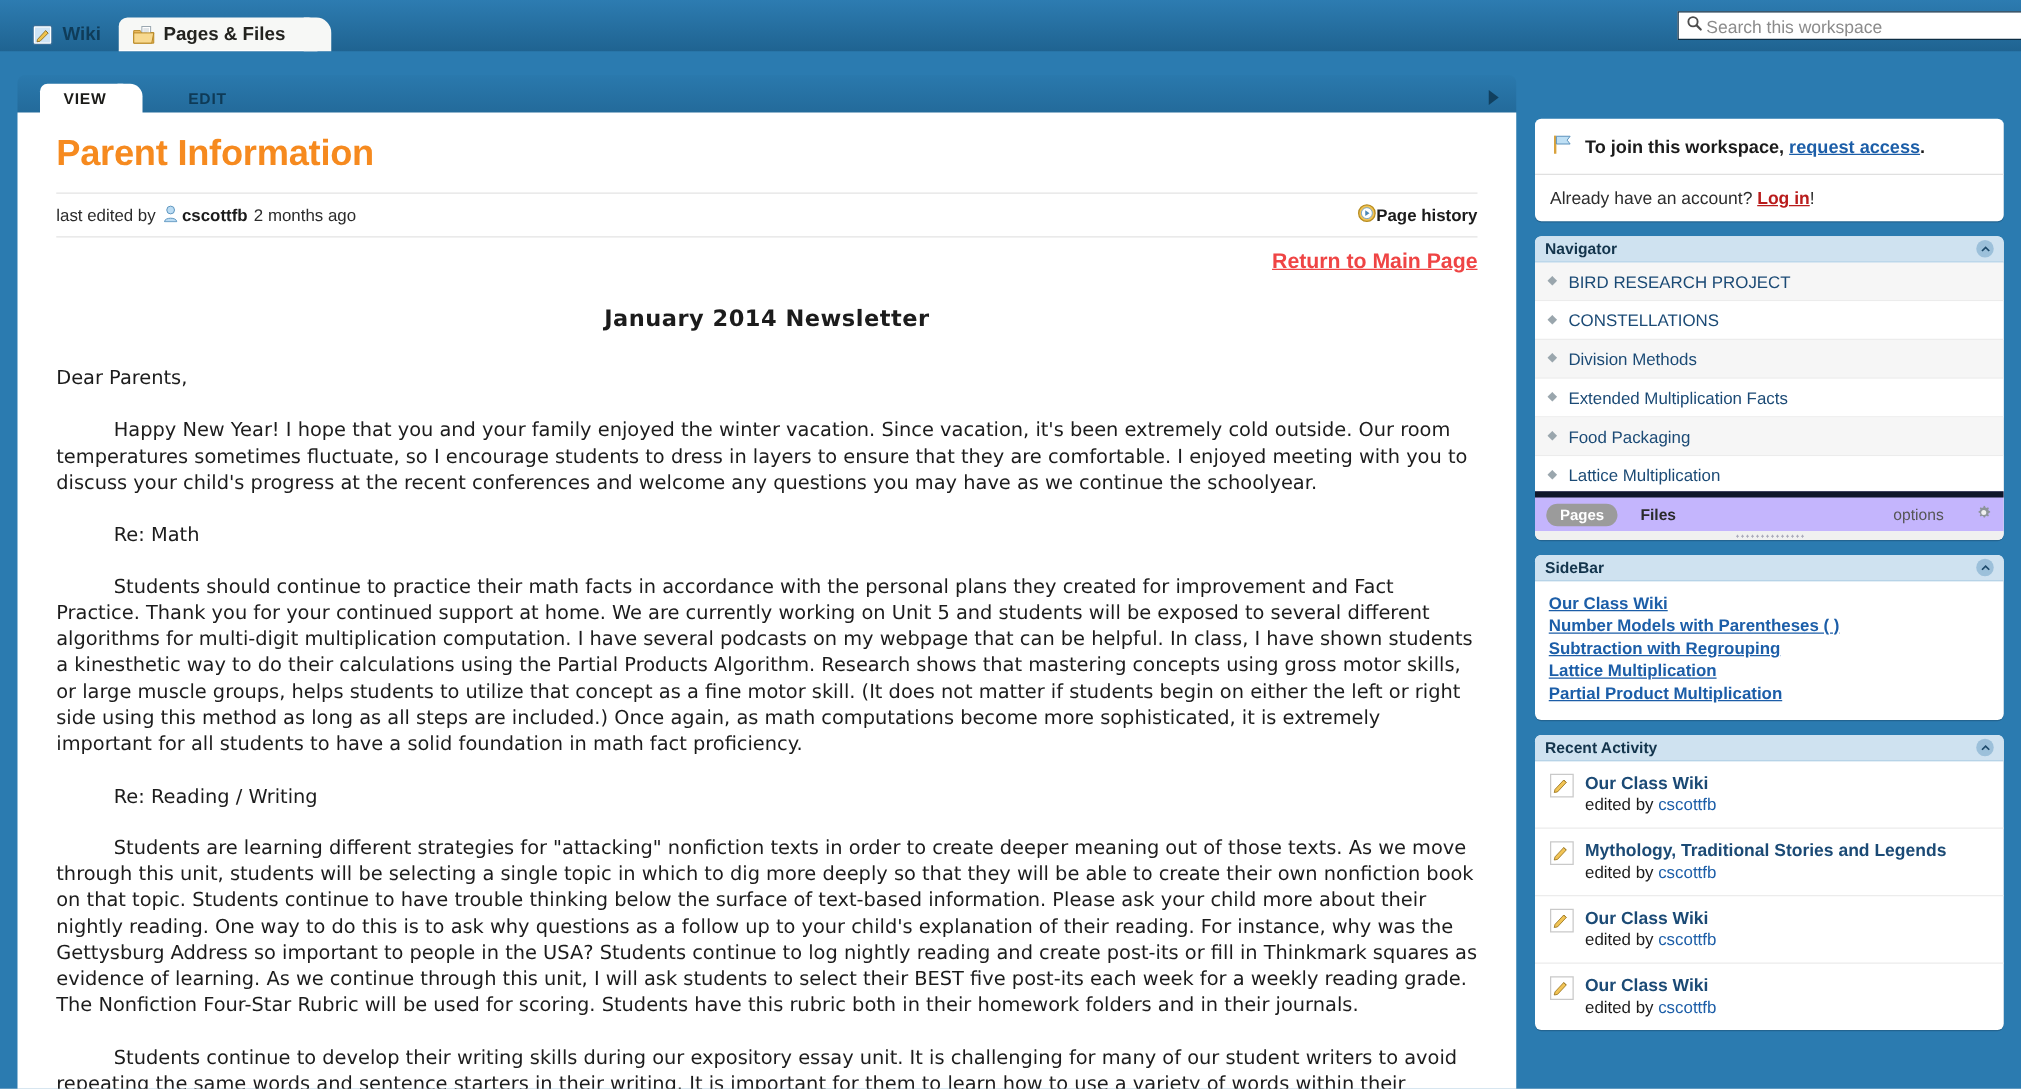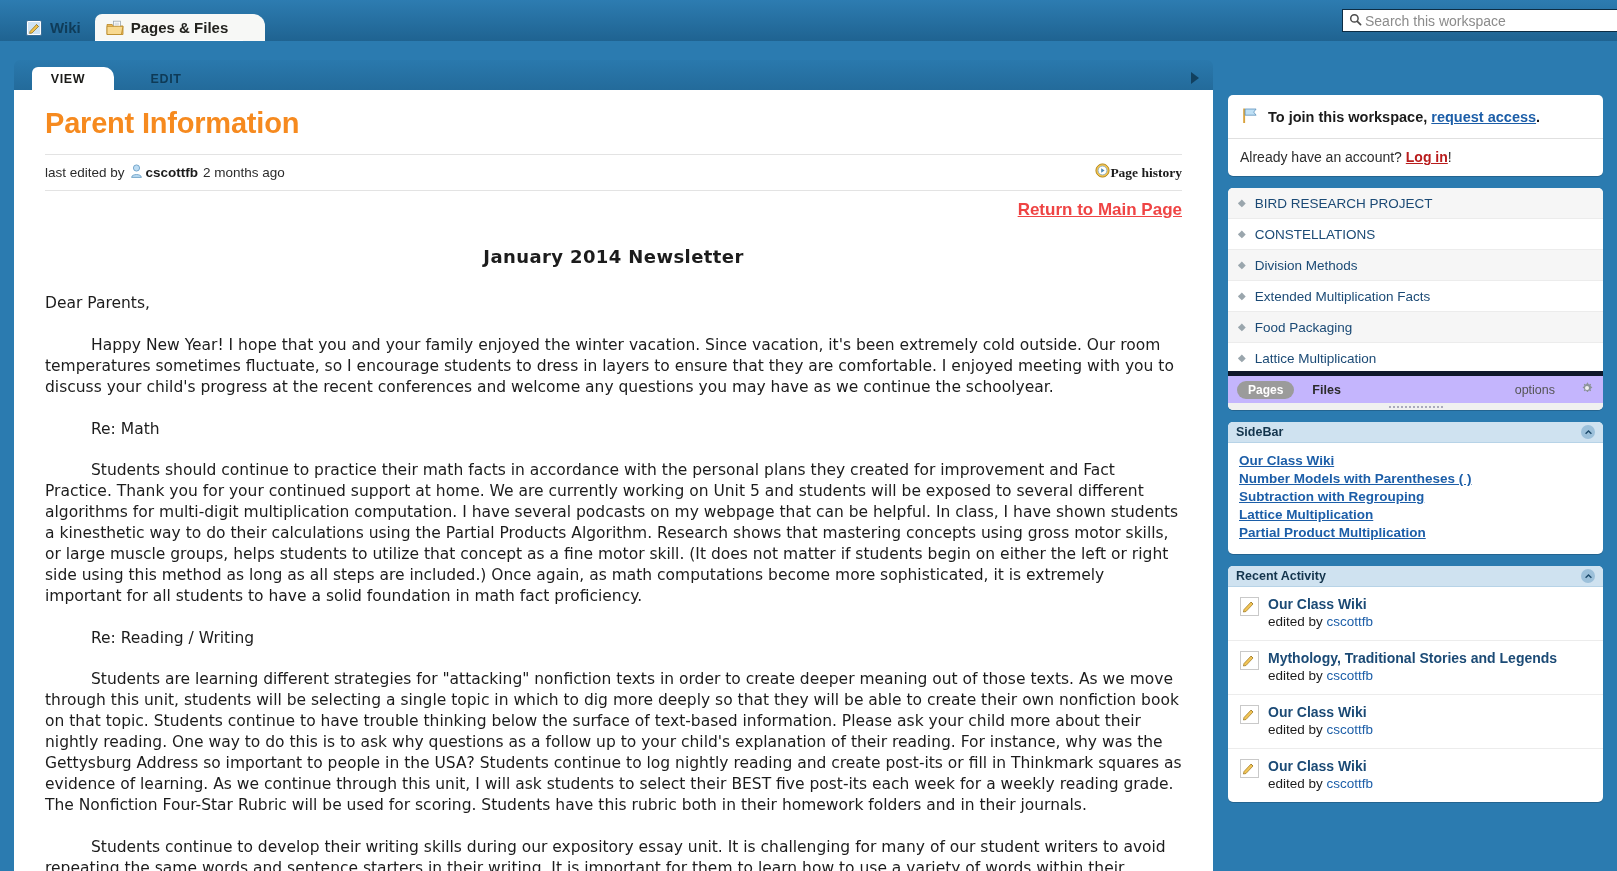--- a/index.html
+++ b/index.html
@@ -92,21 +92,21 @@
   }
   .metarow{
     border-top:1px solid #e3e3e3;border-bottom:1px solid #e3e3e3;
     padding:8px 0 8px 0;display:flex;align-items:center;
     font-size:13.5px;color:#2b2b2b;
   }
   .metarow .who{font-weight:bold;color:#1b1b1b;margin:0 5px 0 3px;}
   .metarow .lbl{color:#2b2b2b;}
   .metarow .hist{
     margin-left:auto;display:flex;align-items:center;gap:0;
-    font-size:13.5px;font-weight:bold;color:#1b1b1b;font-family:Liberation Serif, serif;
+    font-size:13.5px;font-weight:bold;color:#1b1b1b;
   }
   .retrow{padding:9px 0 4px 0;text-align:right;}
   .retlink{
     font-size:17px;font-weight:bold;color:#ef4444;text-decoration:underline;
   }
 
   
   .nl{
     font-family:"DejaVu Sans", sans-serif;
     font-size:15.5px;line-height:21px;color:#1c1c1c;
@@ -305,20 +305,28 @@
         </svg>
       </span>
       <span><span>To join this workspace, </span><a href="#">request access</a><span>.</span></span>
     </div>
     <div class="joinrow2">
       <span>Already have an account? </span><a href="#">Log in</a><span>!</span>
     </div>
   </div>
 
   <div class="card">
+    <div class="cardhead">
+      <span>Navigator</span>
+      <span class="collapse">
+        <svg width="9" height="9" viewBox="0 0 9 9">
+            <path d="M1.6 5.8 L4.5 2.9 L7.4 5.8" fill="none" stroke="#1d4a6b" stroke-width="1.4"></path>
+          </svg>
+      </span>
+    </div>
     <div class="navlist">
       <div class="navitem">
           <span class="bullet">◆</span>
           <span class="t">BIRD RESEARCH PROJECT</span>
         </div>
       <div class="navitem">
           <span class="bullet">◆</span>
           <span class="t">CONSTELLATIONS</span>
         </div>
       <div class="navitem">

